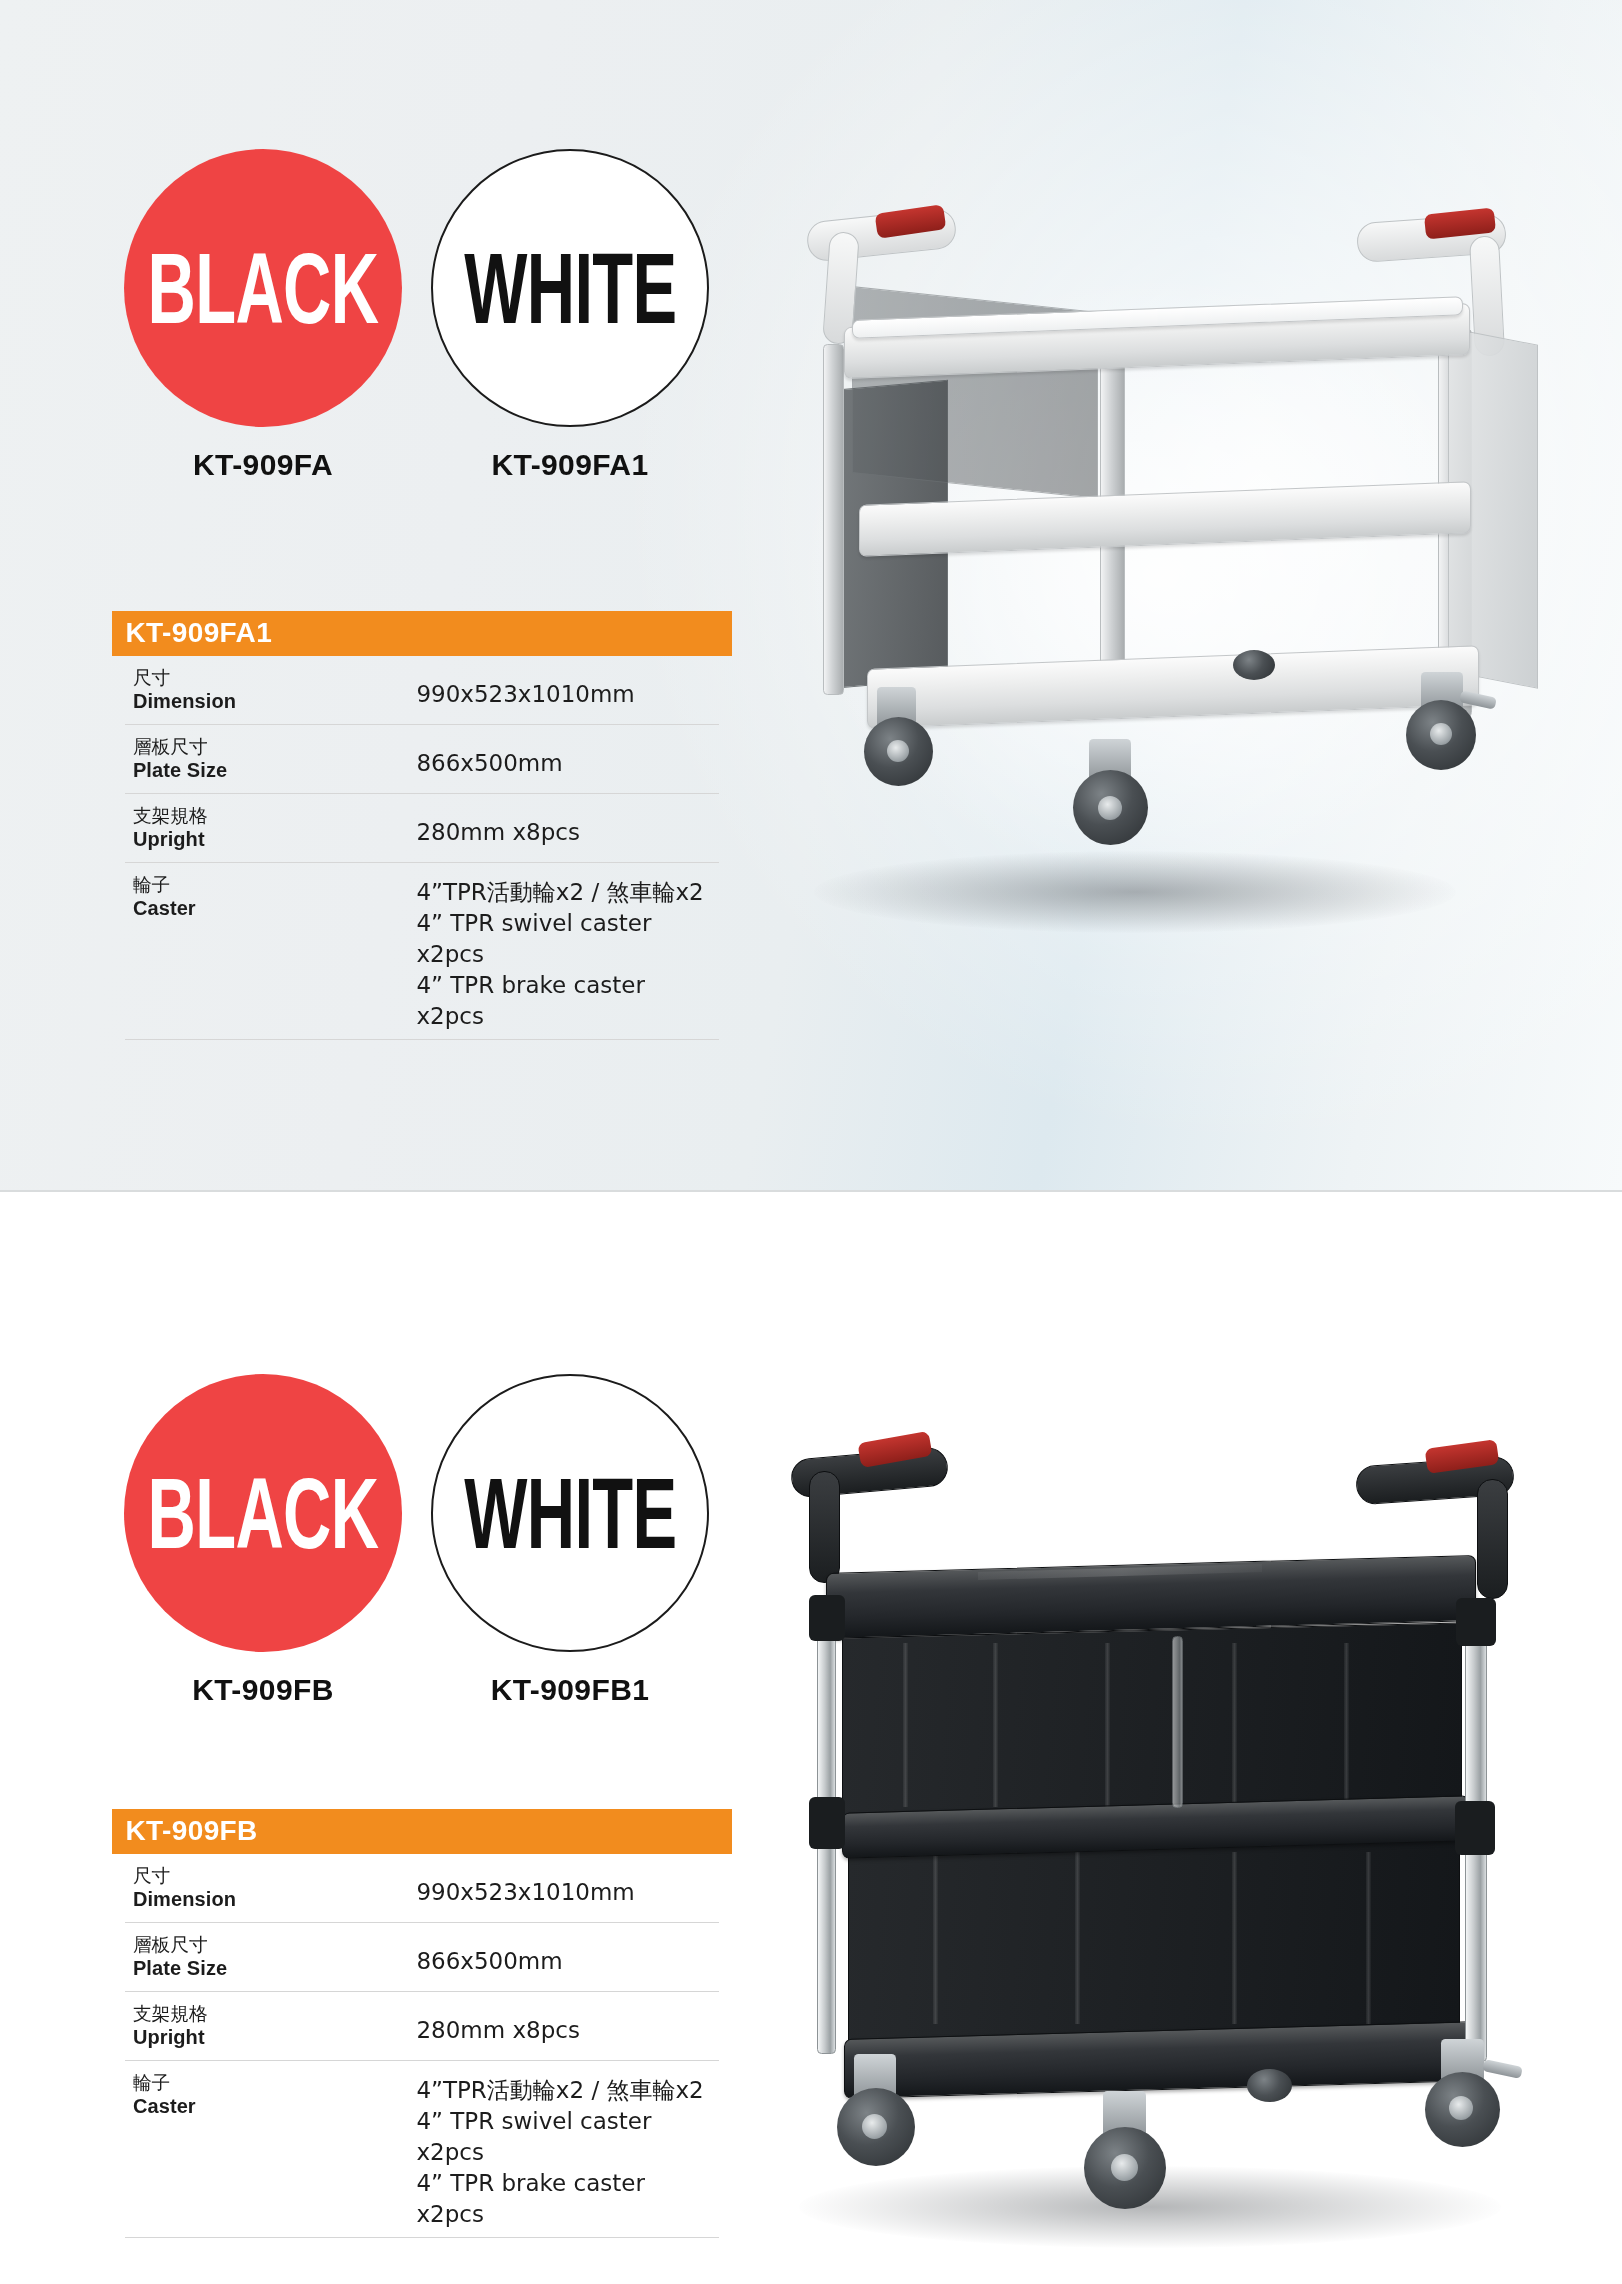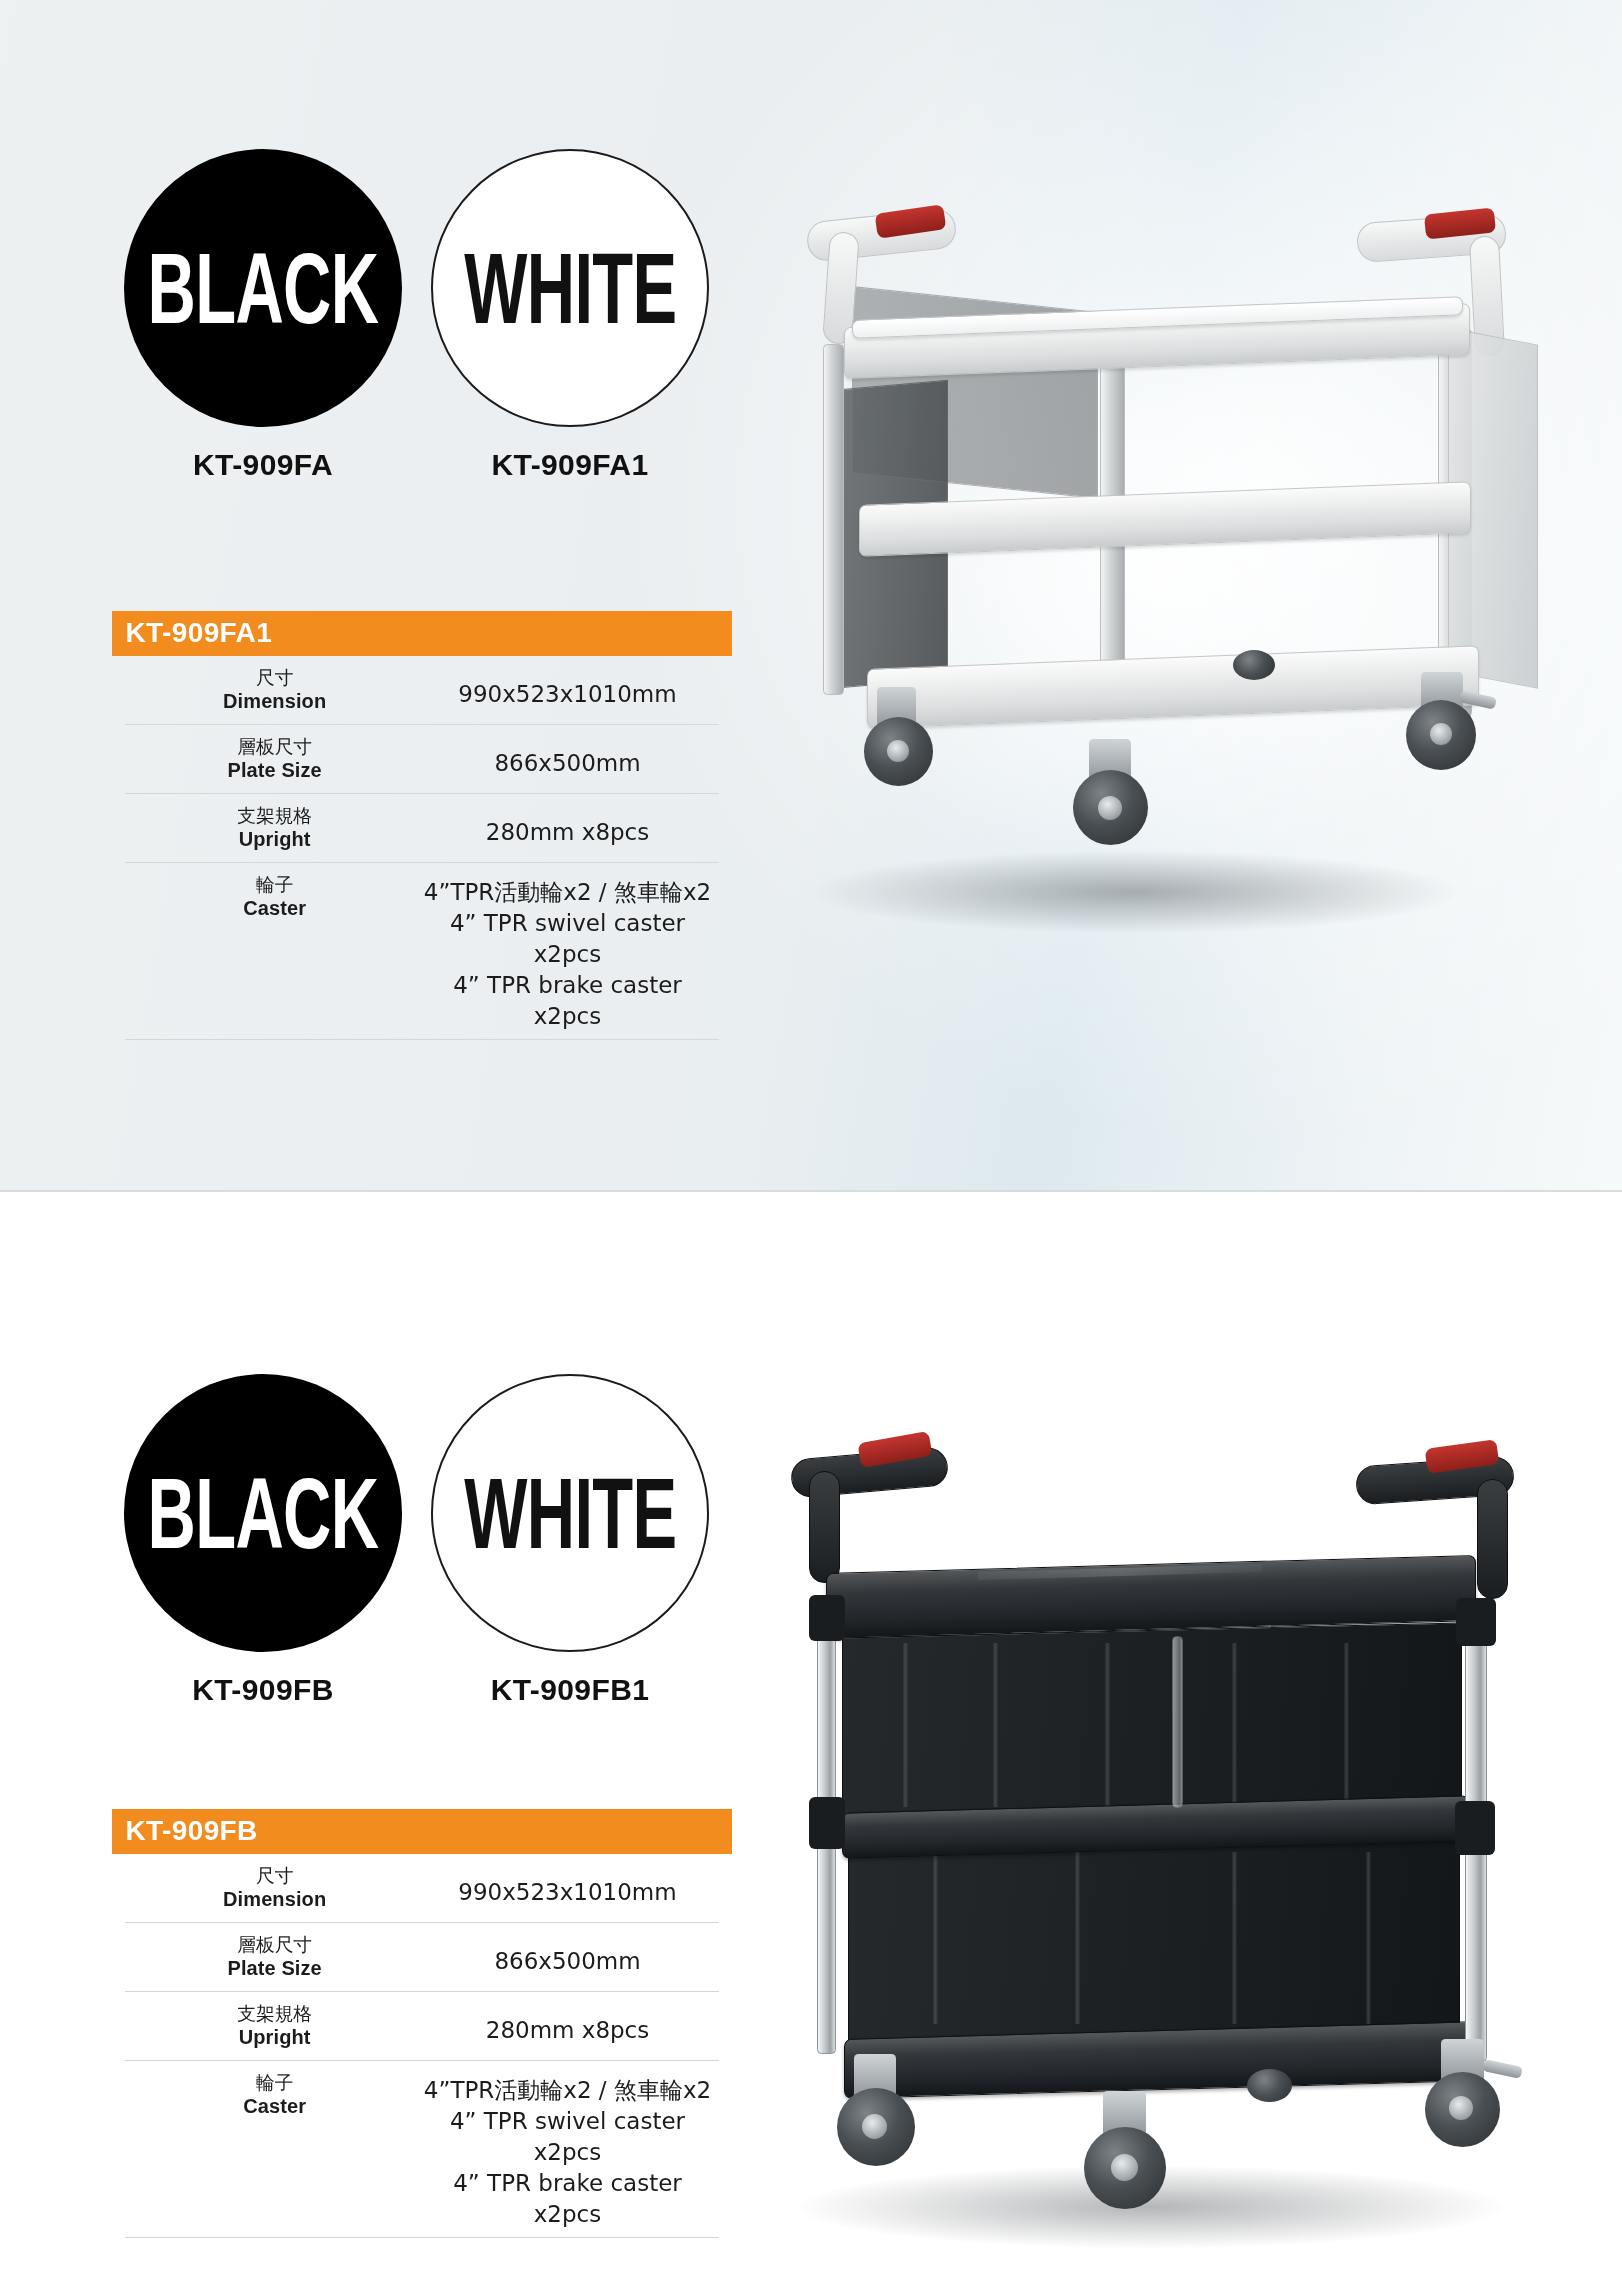--- a/index.html
+++ b/index.html
@@ -34,21 +34,21 @@
   }
 
   
   .badges { position: absolute; }
   .badge {
     position: absolute;
     width: 278px; height: 278px;
     border-radius: 50%;
     display: flex; align-items: center; justify-content: center;
   }
-  .badge-black { background: #000000; }
+  .badge-black { background: #ef4444; }
   .badge-white { background: #ffffff; border: 2.2px solid #1b1b1b; }
   .badge span {
     font-family: "Liberation Sans", sans-serif;
     font-weight: bold;
     font-size: 69px;
     letter-spacing: -0.7px;
     transform: scaleY(1.45) scaleX(0.97);
     line-height: 1;
   }
   .badge-black span { color: #ffffff; }
@@ -69,21 +69,21 @@
   .spec-header {
     background: #f28c1e;
     color: #ffffff;
     font-weight: bold;
     font-size: 28px;
     padding: 7.5px 0 9px 13.4px;
     letter-spacing: 0.4px;
     height: 45px;
     display: flex; align-items: center;
   }
-  .spec-rows { padding: 0 13.4px; text-align: center; }
+  .spec-rows { padding: 0 13.4px; }
   .spec-row {
     display: flex;
     align-items: flex-start;
     border-bottom: 1.1px solid #d6d6d6;
     min-height: 69px;
     padding: 10.5px 0 7.5px 0;
   }
   .spec-row:last-child { border-bottom: 1.1px solid #d6d6d6; }
   .spec-row .labels { width: 291px; padding-left: 7.5px; }
   .spec-row .lab-cn {

